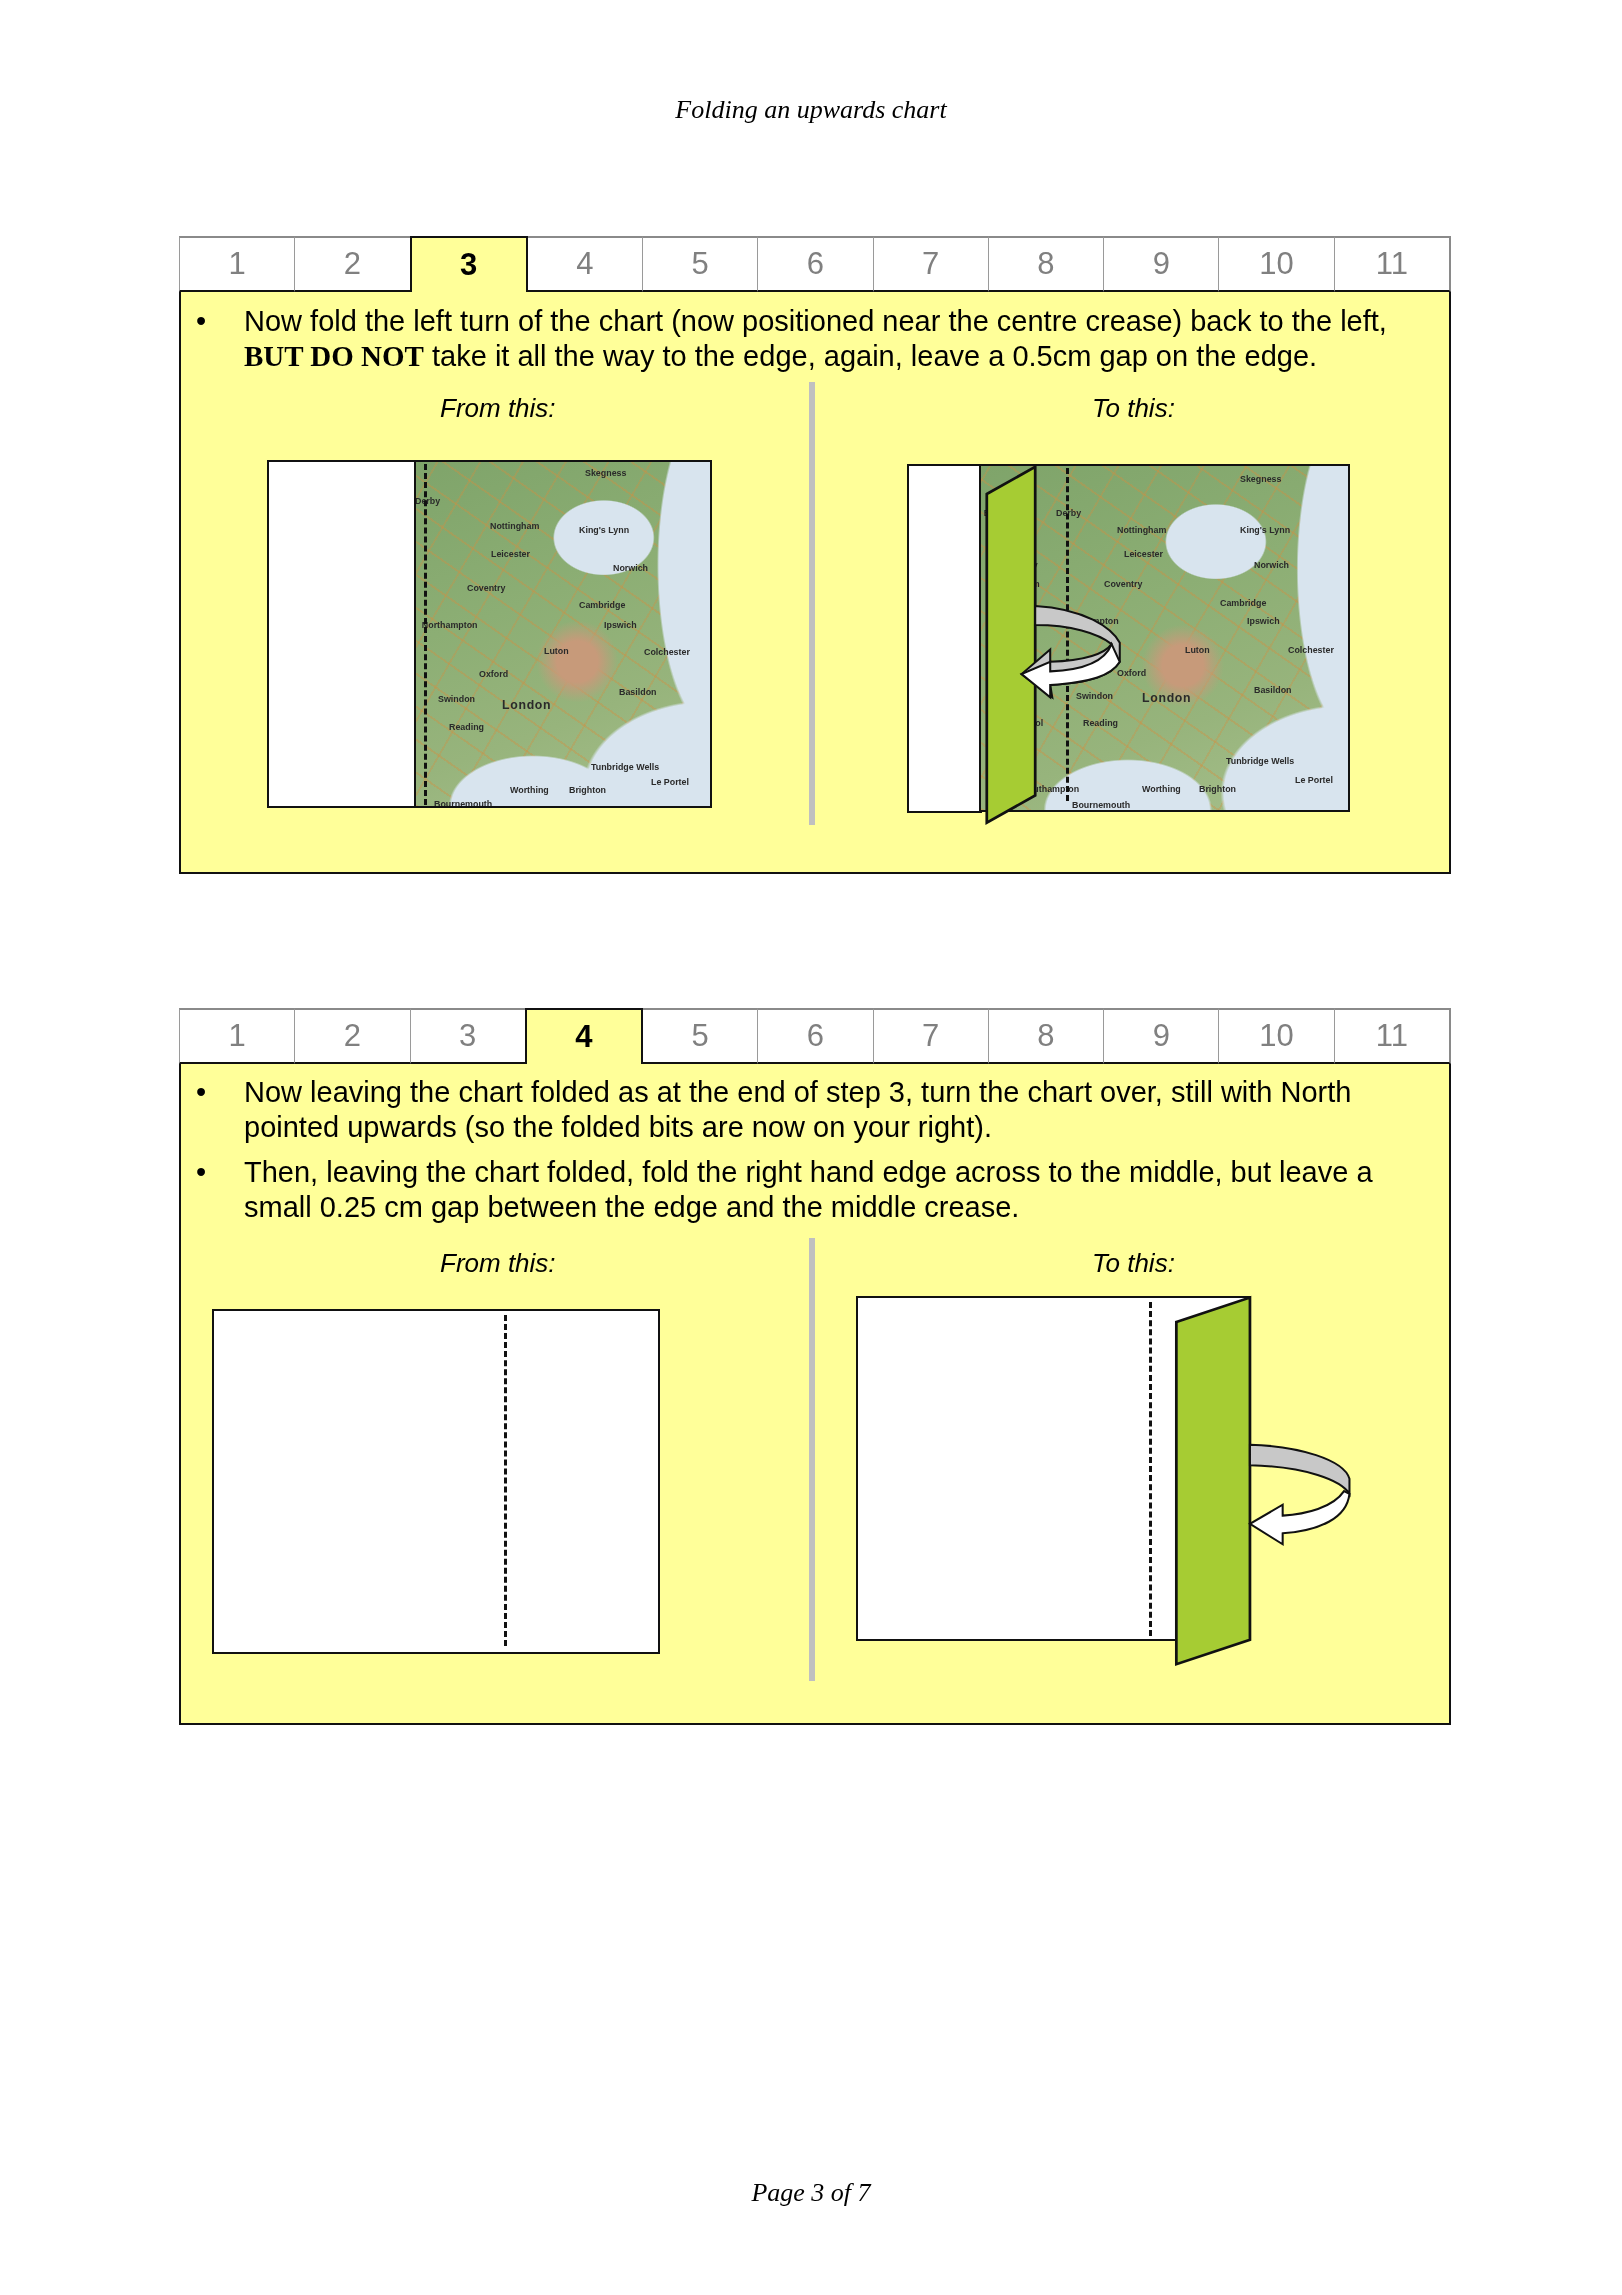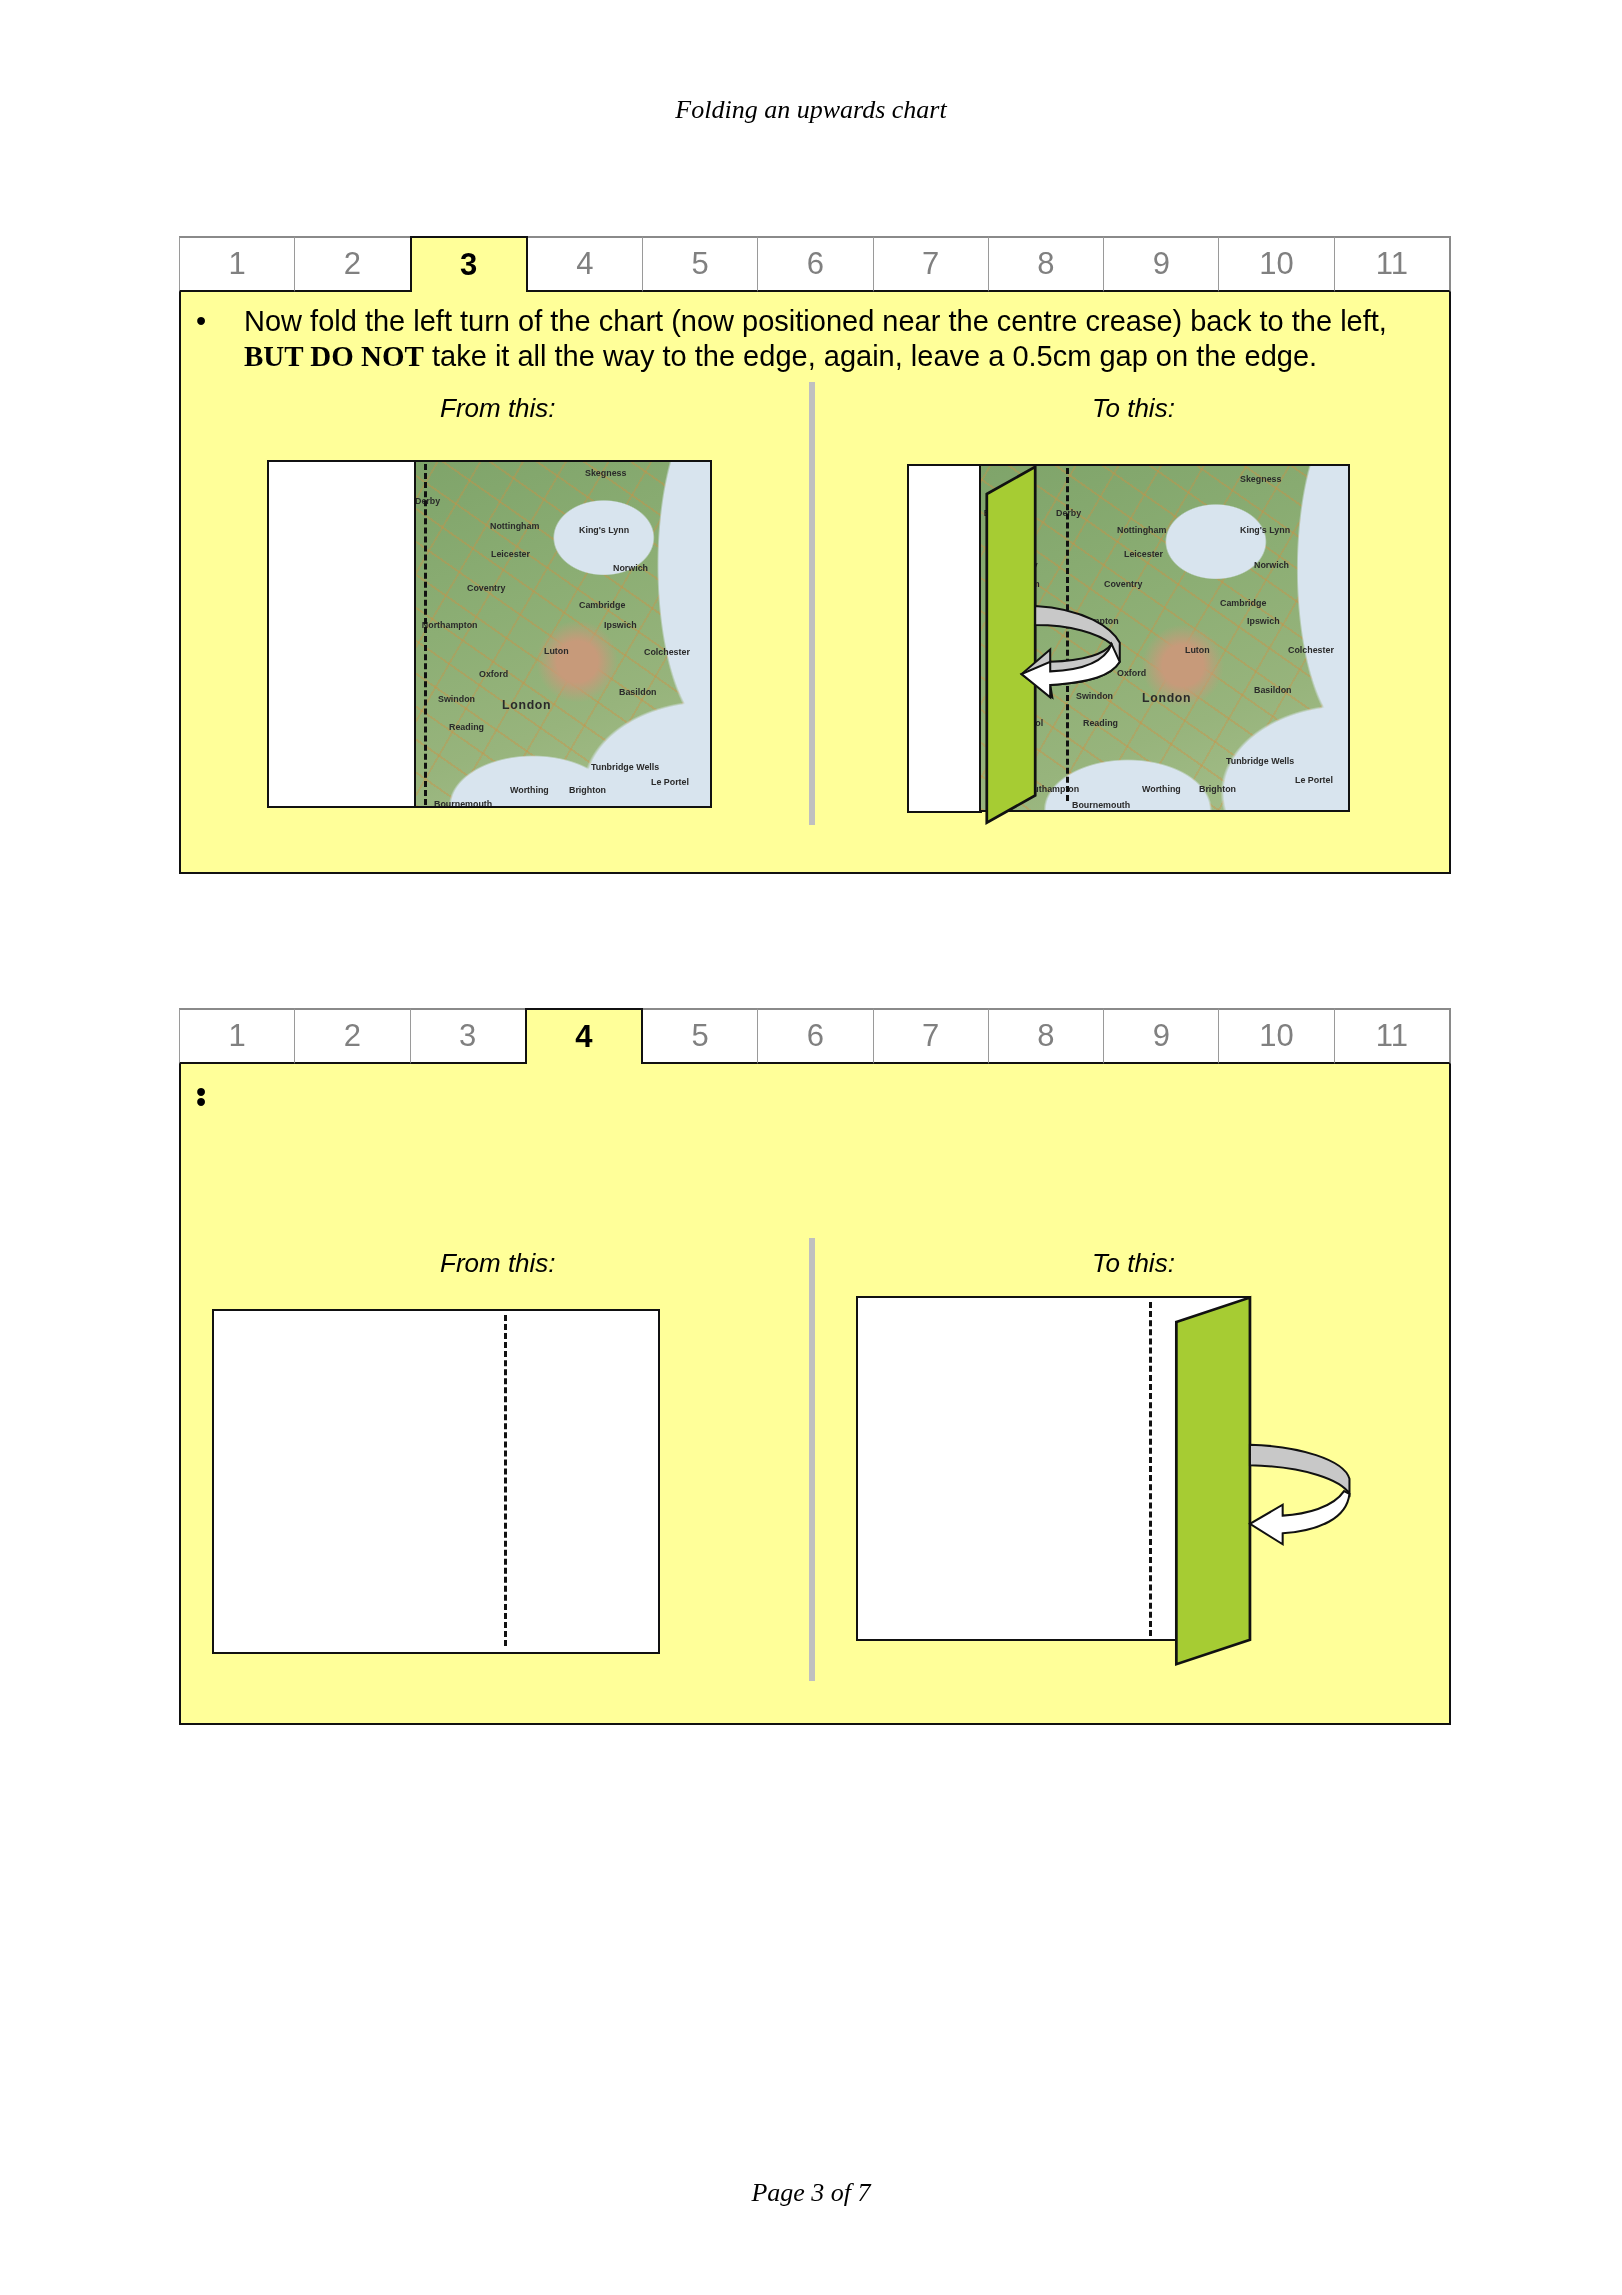--- a/index.html
+++ b/index.html
@@ -151,23 +151,25 @@
     <div class="tab">7</div>
     <div class="tab">8</div>
     <div class="tab">9</div>
     <div class="tab">10</div>
     <div class="tab">11</div>
   </div>
   <div class="panel" style="height:661px;">
     <ul class="bullets" style="top:11px;">
       <li class="bullet">
         <span class="dot">•</span>
+        <span>Now leaving the chart folded as at the end of step 3, turn the chart over, still with North pointed upwards (so the folded bits are now on your right).</span>
       </li>
       <li class="bullet">
         <span class="dot">•</span>
+        <span>Then, leaving the chart folded, fold the right hand edge across to the middle, but leave a small 0.25 cm gap between the edge and the middle crease.</span>
       </li>
     </ul>
     <div class="label" style="left:259px; top:184px;">From this:</div>
     <div class="label" style="left:911px; top:184px;">To this:</div>
     <div class="divider" style="left:628px; top:174px; height:443px;"></div>
 
     <div class="paper" style="left:31px; top:245px; width:448px; height:345px;"></div>
     <div class="dashline" style="left:323px; top:251px; height:331px;"></div>
 
     <div style="position:absolute; left:675px; top:232px; width:518px; height:382px;">

